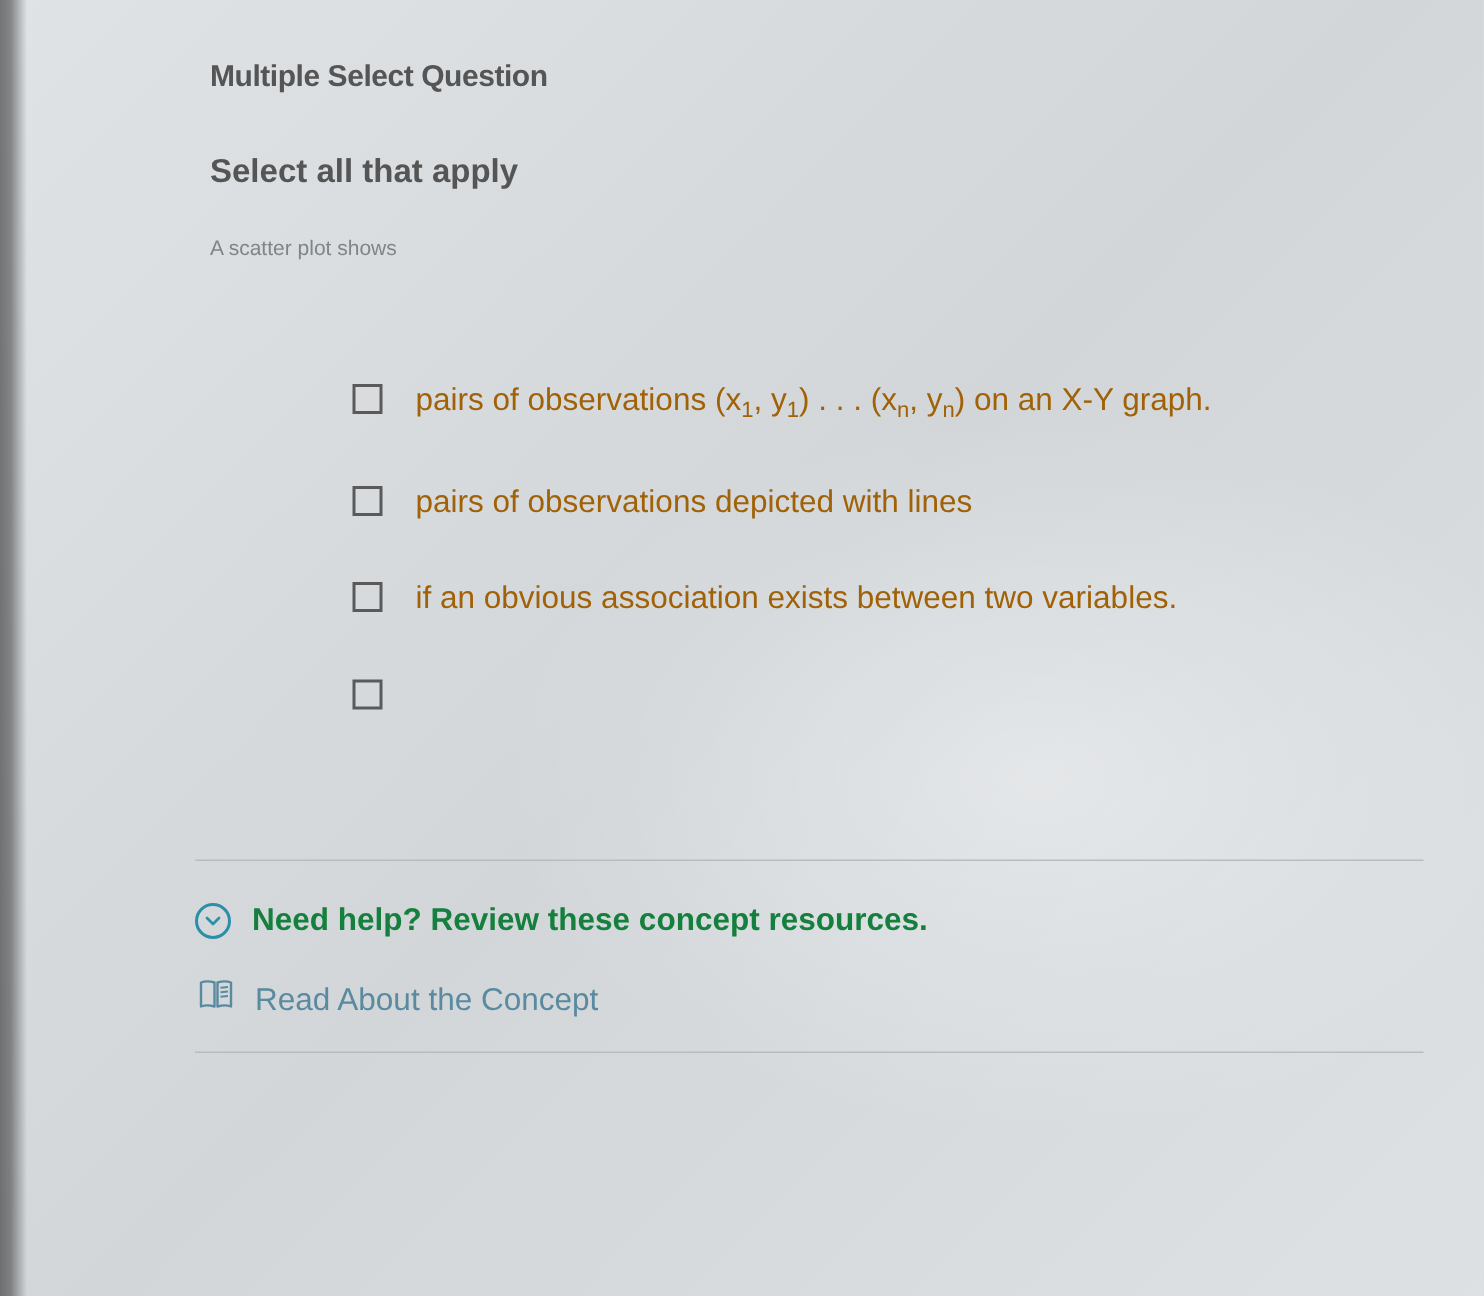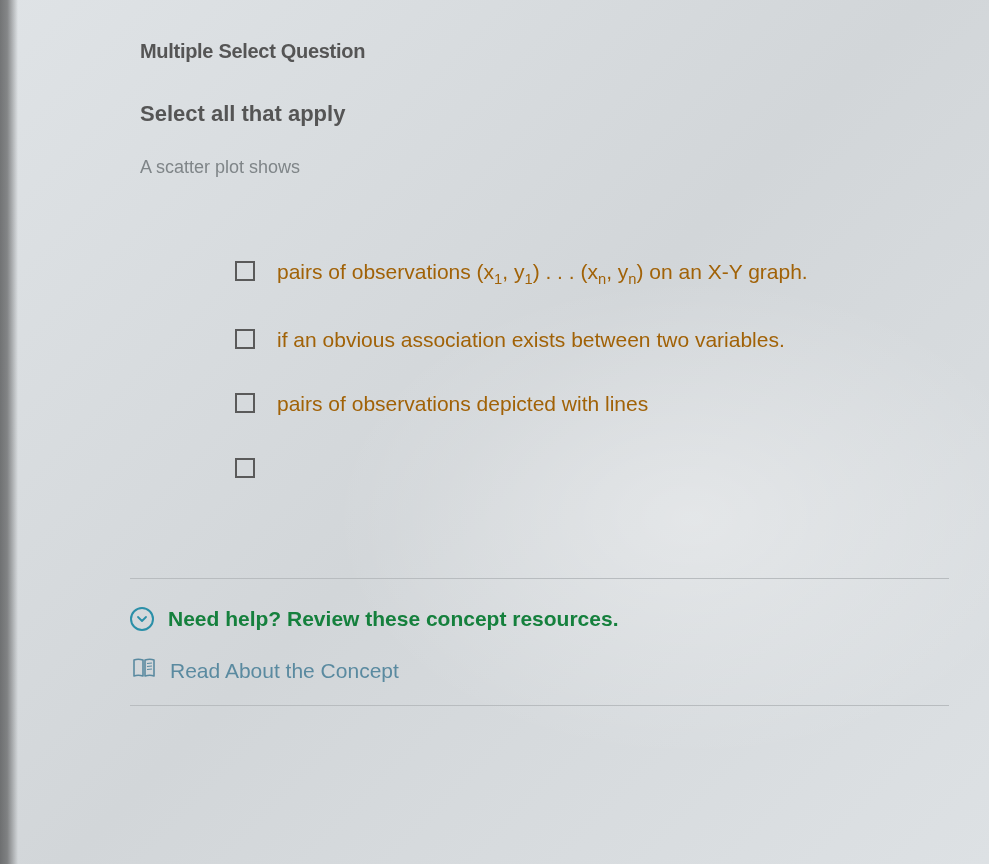--- a/index.html
+++ b/index.html
@@ -29,21 +29,21 @@
     letter-spacing: -0.3px;
     margin-bottom: 38px;
   }
   h2.instruction {
     font-size: 22px;
     font-weight: 700;
     color: #555;
     margin-bottom: 30px;
   }
   .prompt {
-    font-size: 18px;
+    font-size: 14px;
     font-weight: 400;
     color: #7f8588;
     margin-bottom: 80px;
   }
   .options {
     margin-left: 95px;
     display: flex;
     flex-direction: column;
     gap: 36px;
     margin-bottom: 100px;
@@ -130,26 +130,26 @@
 
 <div class="options">
 
   <div class="option-row">
     <div class="checkbox"></div>
     <div class="option-text">pairs of observations (x<sub>1</sub>, y<sub>1</sub>) . . . (x<sub>n</sub>, y<sub>n</sub>) on an X-Y graph.</div>
   </div>
 
   <div class="option-row">
     <div class="checkbox"></div>
-    <div class="option-text">if an obvious association exists between two variables.</div>
+    <div class="option-text">pairs of observations depicted with lines</div>
   </div>
 
   <div class="option-row">
     <div class="checkbox"></div>
-    <div class="option-text">pairs of observations depicted with lines</div>
+    <div class="option-text">if an obvious association exists between two variables.</div>
   </div>
 
   <div class="option-row">
     <div class="checkbox"></div>
   </div>
 
 </div>
 
 <div class="help-panel">
   <div class="help-header">

